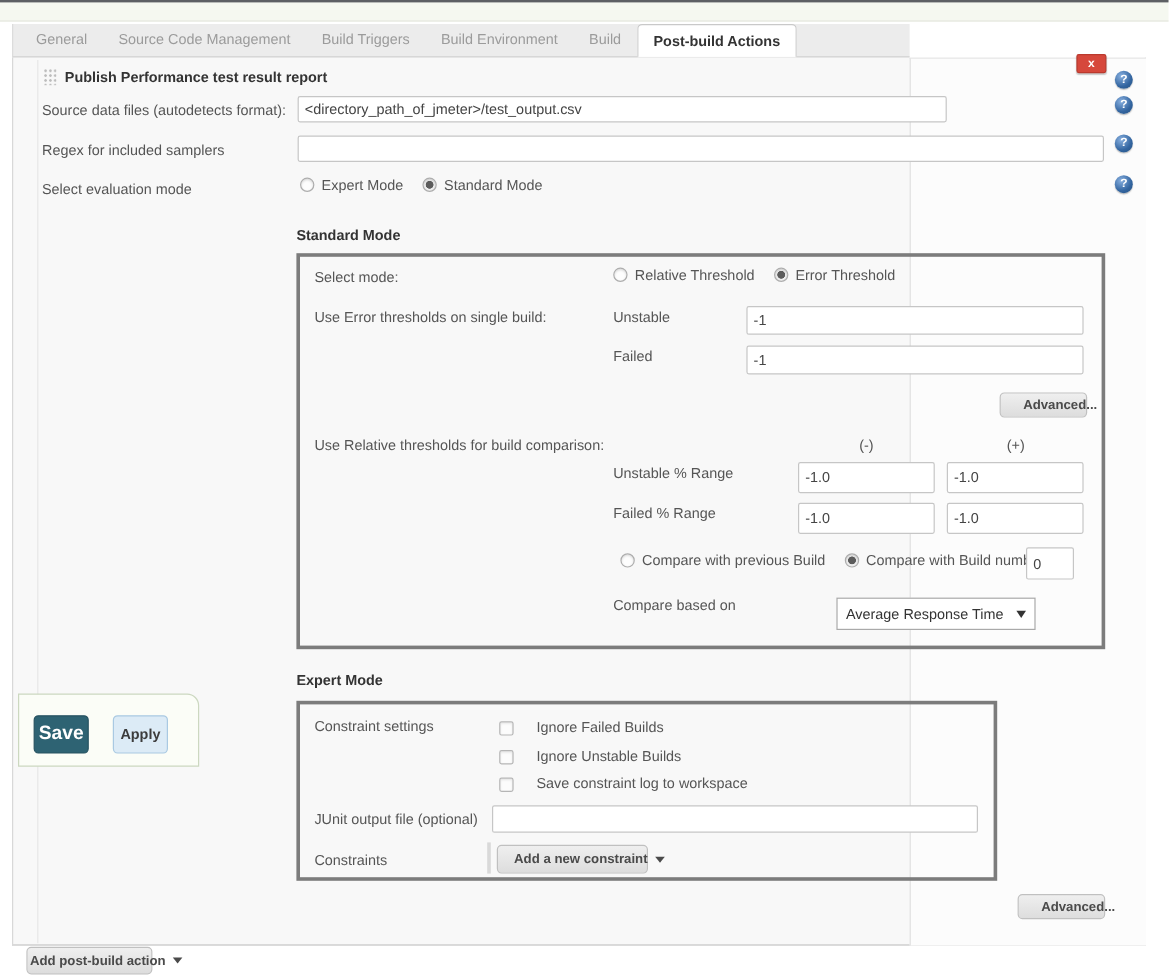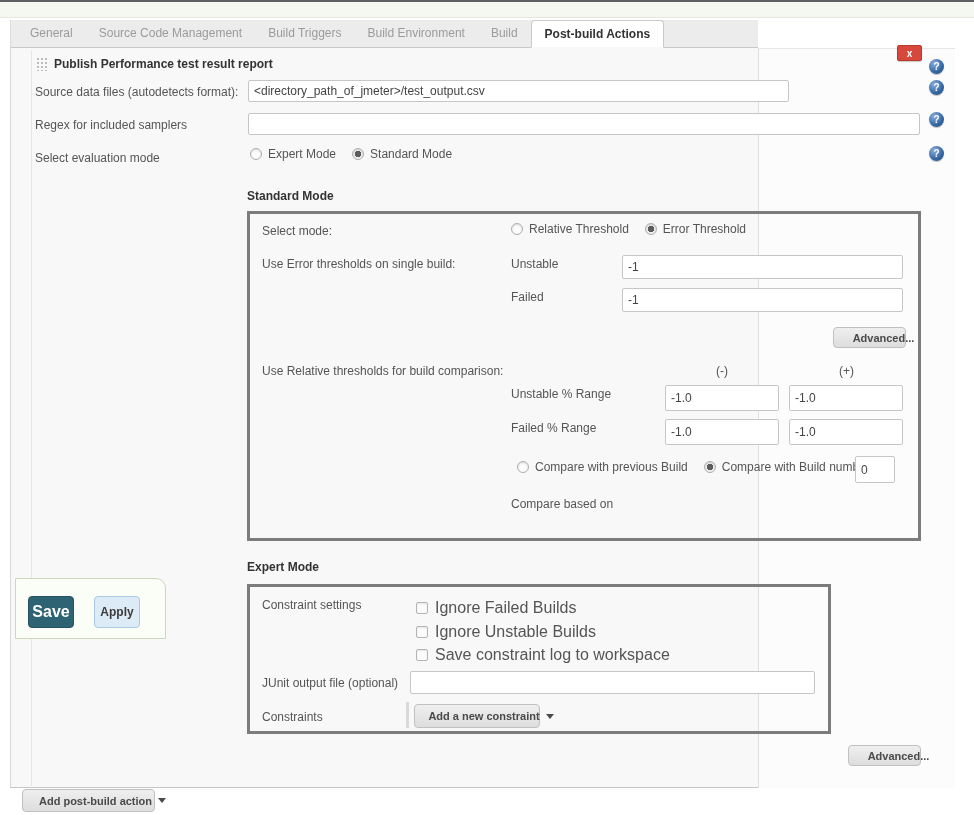--- a/index.html
+++ b/index.html
@@ -42,21 +42,21 @@
     border-top:5px solid #4a4a4a; display:inline-block; }
 
   .box { position:absolute; border:3px solid #7c7c7c; }
 
   .radio-group { position:absolute; display:flex; align-items:center; gap:6px; font-size:12px; color:#555; white-space:nowrap; }
   .radio { display:inline-block; width:12px; height:12px; border-radius:50%;
     border:1px solid #adadad; background:#fdfdfd; box-shadow:inset 0 1px 2px rgba(0,0,0,.15); flex:0 0 auto; cursor:pointer; }
   .radio.selected { background:radial-gradient(circle, #5c5c5c 0 3px, #f0f0f0 3.5px); }
   .rg-gap { width:4px; }
 
-  .cb-row { position:absolute; display:flex; align-items:center; gap:7px; font-size:16px; color:#555; white-space:nowrap; }
+  .cb-row { position:absolute; display:flex; align-items:flex-end; gap:19px; font-size:12px; color:#555; white-space:nowrap; }
   .checkbox { width:12px; height:12px; border:1px solid #b5b5b5; border-radius:2px; background:#fcfcfc;
     box-shadow:inset 0 1px 2px rgba(0,0,0,.1); flex:0 0 auto; cursor:pointer; }
 
   .help { position:absolute; width:15px; height:15px; border-radius:50%;
     background:radial-gradient(circle at 35% 30%, #87afdf 0%, #3365a0 60%, #26507e 100%);
     color:#fff; font-size:10px; font-weight:bold; display:flex; align-items:center; justify-content:center;
     cursor:pointer; box-shadow:0 1px 1px rgba(0,0,0,.25); }
 
   .delete-x { position:absolute; left:897px; top:45px; width:25px; height:16px; background:#d6483c;
     border:1px solid #bb3a2e; border-radius:2px; color:#fff; font-size:10px; font-weight:bold;
@@ -160,20 +160,24 @@
   <div class="radio-group" style="left:517px; top:460px;">
     <span class="radio"></span>
     <span>Compare with previous Build</span>
     <span class="rg-gap"></span>
     <span class="radio selected"></span>
     <span>Compare with Build number</span>
   </div>
   <input class="inp" style="left: 855px; top: 456px; width: 40px; height: 27px;" value="0">
 
   <div class="lbl" style="left:511px; top:497px;">Compare based on</div>
+  <div class="select" style="left:697px; top:498px; width:166px; height:27px;">
+    <span>Average Response Time</span>
+    <span class="sel-caret"></span>
+  </div>
 
   <div class="lbl bold" style="left:247px; top:560px;">Expert Mode</div>
   <div class="box" style="left:247px; top:584px; width:584px; height:150px;"></div>
 
   <div class="lbl" style="left:262px; top:598px;">Constraint settings</div>
 
   <div class="cb-row" style="left:416px; top:599px;">
     <span class="checkbox"></span>
     <span>Ignore Failed Builds</span>
   </div>
@@ -191,21 +195,21 @@
 
   <div class="lbl" style="left:262px; top:710px;">Constraints</div>
   <div class="insert-bar"></div>
   <div class="btn" style="left:414px; top:704px; width:126px; height:24px;">
     <span>Add a new constraint</span>
     <span class="caret"></span>
   </div>
 
   <div class="btn" style="left:848px; top:745px; width:73px; height:21px;">Advanced...</div>
 
-  <div class="btn" style="left:22px; top:789px; width:133px; height:23px;">
+  <div class="btn" style="left:22px; top:789px; width:105px; height:23px;">
     <span>Add post-build action</span>
     <span class="caret"></span>
   </div>
 
   <div class="save-panel">
     <div class="save-btn">Save</div>
     <div class="apply-btn">Apply</div>
   </div>
 
 </div>

